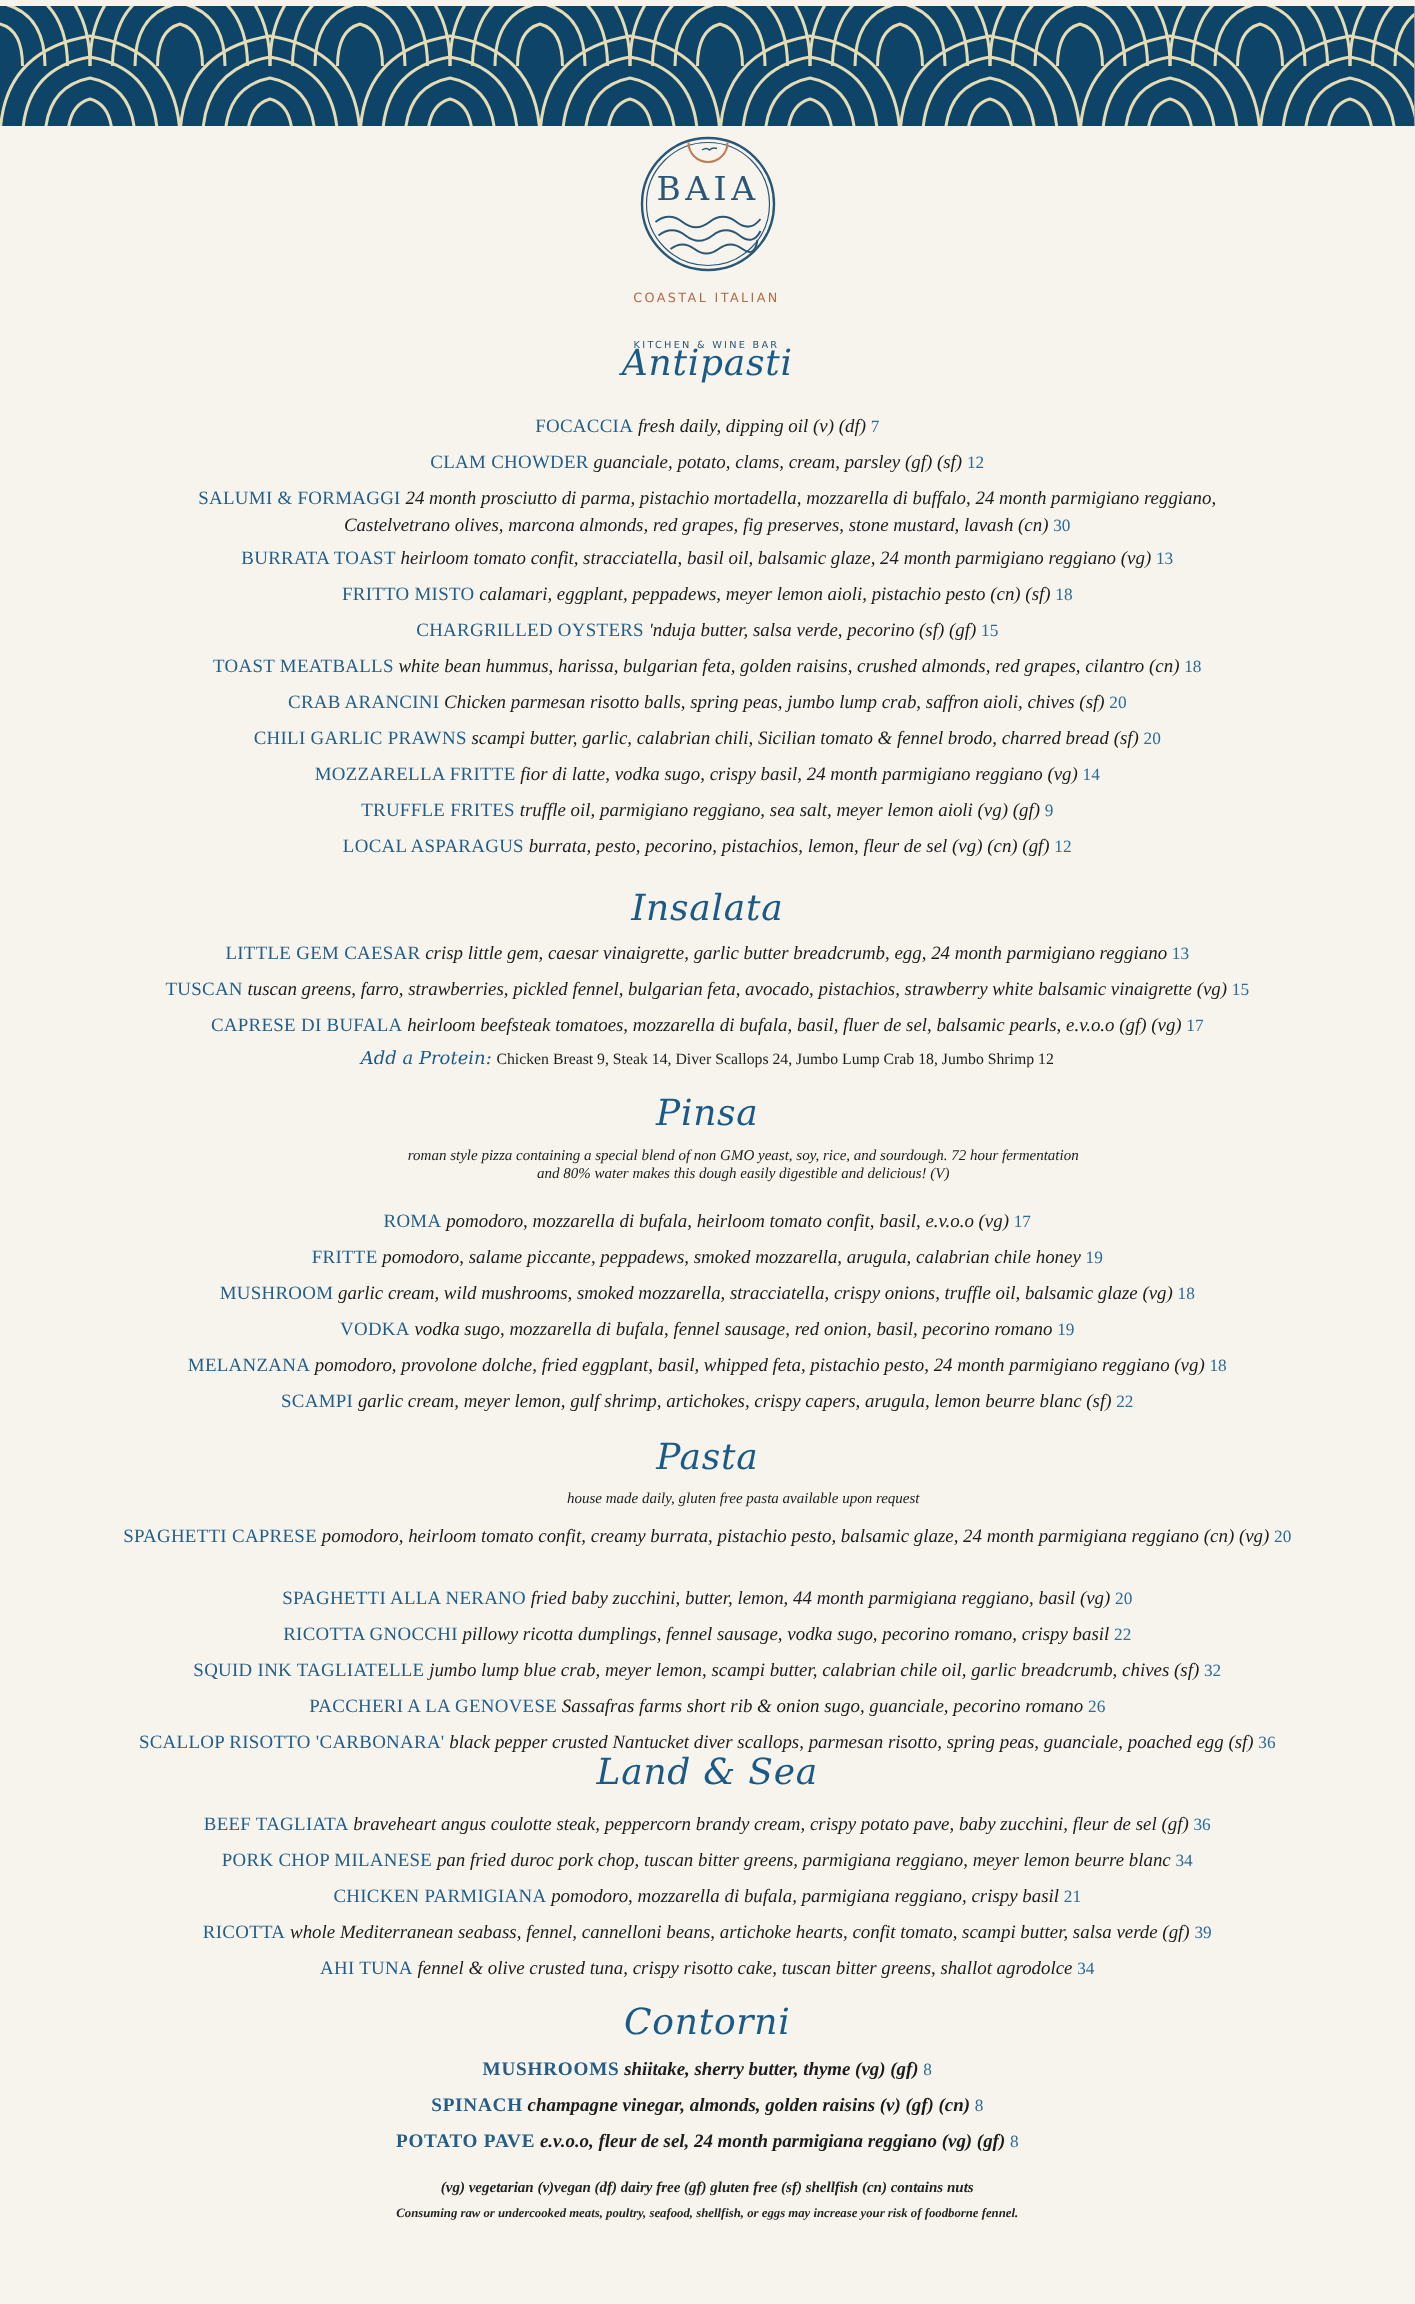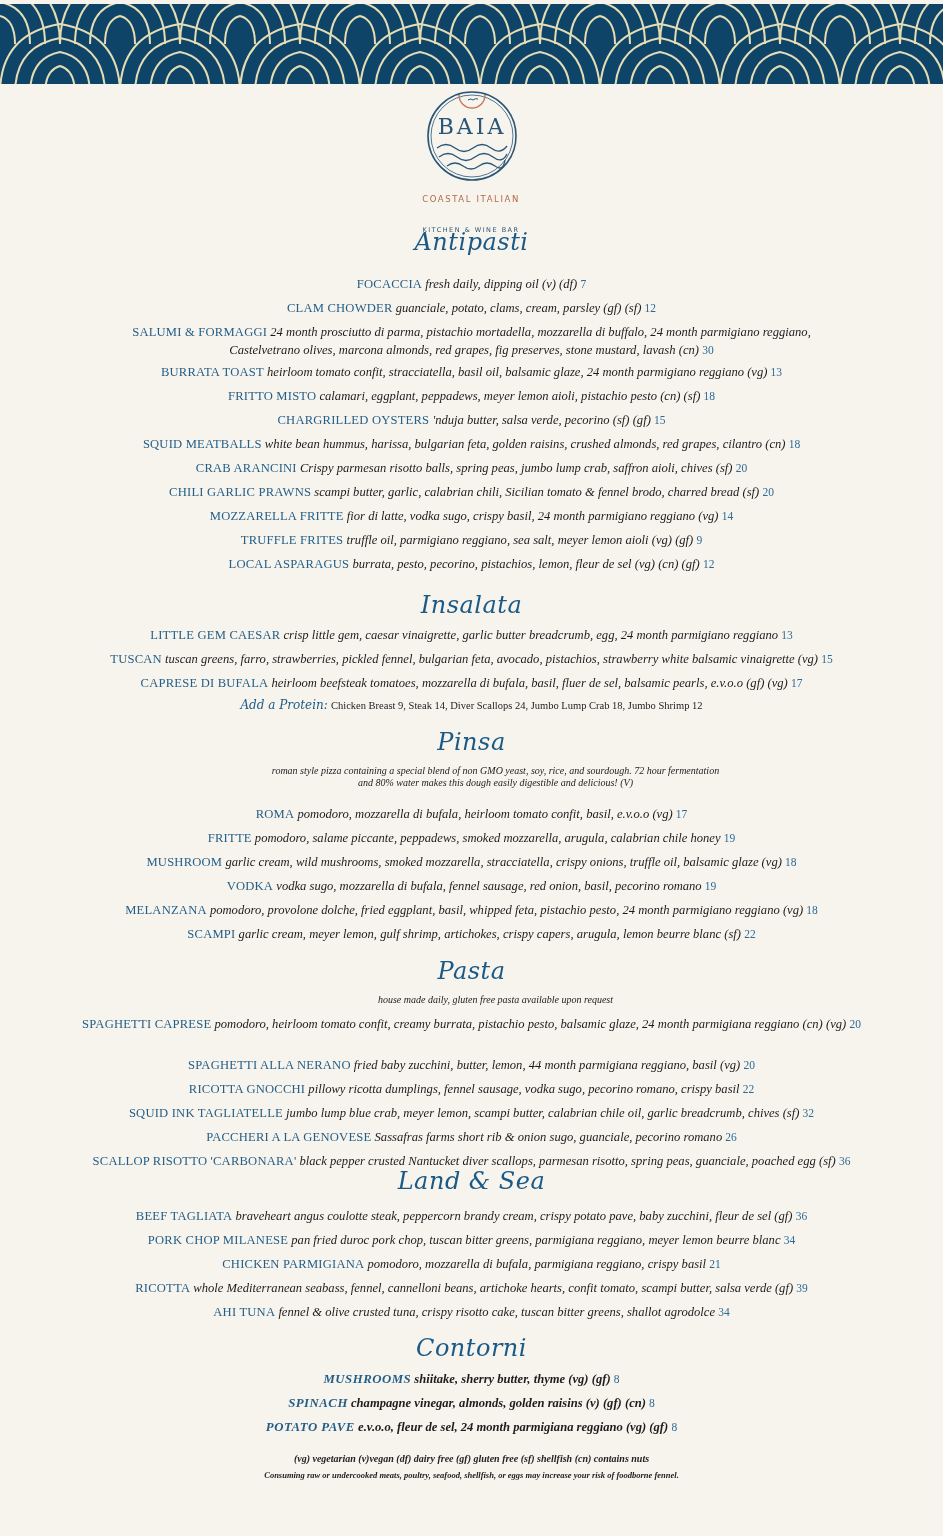--- a/index.html
+++ b/index.html
@@ -35,21 +35,21 @@
   }
   .name { color: #245e87; font-style: normal; letter-spacing: 0.2px; }
   .desc { font-style: italic; color: #1c1c1c; }
   .price { color: #2d6a95; font-size: 11.5px; }
   .note {
     position: absolute; left: 0; width: 943px; text-align: center;
     font-style: italic; font-size: 10px; line-height: 12px; color: #1c1c1c; padding-left: 24px;
   }
   .protein-label { font-family: "DejaVu Serif", serif; font-style: italic; color: #1b5a86; font-size: 12px; }
   .protein-text { font-size: 10.5px; }
-  .cont .name { font-weight: bold; font-size: 12.8px; letter-spacing: 0.5px; font-style: italic; }
+  .cont .name { font-weight: bold; font-size: 12.8px; letter-spacing: 0.5px; }
   .cont .desc { font-weight: bold; }
   .legend { position: absolute; left: 0; width: 943px; text-align: center; font-style: italic; font-weight: bold; color: #222; }
 </style>
 </head>
 <body>
 
 <div class="banner">
   <svg width="943" height="80" viewBox="0 0 943 80">
     <defs>
       <g id="fan">
@@ -101,22 +101,22 @@
 
 <div class="section-title" style="top:227px">Antipasti</div>
 
 <div class="item" style="top:276px"><span class="name">FOCACCIA</span> <span class="desc">fresh daily, dipping oil (v) (df)</span> <span class="price">7</span></div>
 <div class="item" style="top:300px"><span class="name">CLAM CHOWDER</span> <span class="desc">guanciale, potato, clams, cream, parsley (gf) (sf)</span> <span class="price">12</span></div>
 <div class="item" style="top:324px"><span class="name">SALUMI &amp; FORMAGGI</span> <span class="desc">24 month prosciutto di parma, pistachio mortadella, mozzarella di buffalo, 24 month parmigiano reggiano,</span></div>
 <div class="item" style="top:342px"><span class="desc">Castelvetrano olives, marcona almonds, red grapes, fig preserves, stone mustard, lavash (cn)</span> <span class="price">30</span></div>
 <div class="item" style="top:364px"><span class="name">BURRATA TOAST</span> <span class="desc">heirloom tomato confit, stracciatella, basil oil, balsamic glaze, 24 month parmigiano reggiano (vg)</span> <span class="price">13</span></div>
 <div class="item" style="top:388px"><span class="name">FRITTO MISTO</span> <span class="desc">calamari, eggplant, peppadews, meyer lemon aioli, pistachio pesto (cn) (sf)</span> <span class="price">18</span></div>
 <div class="item" style="top:412px"><span class="name">CHARGRILLED OYSTERS</span> <span class="desc">'nduja butter, salsa verde, pecorino (sf) (gf)</span> <span class="price">15</span></div>
-<div class="item" style="top:436px"><span class="name">SQUID MEATBALLS</span> <span class="desc">white bean hummus, harissa, bulgarian feta, golden raisins, crushed almonds, red grapes, cilantro (cn)</span> <span class="price">18</span></div>
-<div class="item" style="top:460px"><span class="name">CRAB ARANCINI</span> <span class="desc">Crispy parmesan risotto balls, spring peas, jumbo lump crab, saffron aioli, chives (sf)</span> <span class="price">20</span></div>
+<div class="item" style="top:436px"><span class="name">TOAST MEATBALLS</span> <span class="desc">white bean hummus, harissa, bulgarian feta, golden raisins, crushed almonds, red grapes, cilantro (cn)</span> <span class="price">18</span></div>
+<div class="item" style="top:460px"><span class="name">CRAB ARANCINI</span> <span class="desc">Chicken parmesan risotto balls, spring peas, jumbo lump crab, saffron aioli, chives (sf)</span> <span class="price">20</span></div>
 <div class="item" style="top:484px"><span class="name">CHILI GARLIC PRAWNS</span> <span class="desc">scampi butter, garlic, calabrian chili, Sicilian tomato &amp; fennel brodo, charred bread (sf)</span> <span class="price">20</span></div>
 <div class="item" style="top:508px"><span class="name">MOZZARELLA FRITTE</span> <span class="desc">fior di latte, vodka sugo, crispy basil, 24 month parmigiano reggiano (vg)</span> <span class="price">14</span></div>
 <div class="item" style="top:532px"><span class="name">TRUFFLE FRITES</span> <span class="desc">truffle oil, parmigiano reggiano, sea salt, meyer lemon aioli (vg) (gf)</span> <span class="price">9</span></div>
 <div class="item" style="top:556px"><span class="name">LOCAL ASPARAGUS</span> <span class="desc">burrata, pesto, pecorino, pistachios, lemon, fleur de sel (vg) (cn) (gf)</span> <span class="price">12</span></div>
 
 <div class="section-title" style="top:590px">Insalata</div>
 <div class="item" style="top:627px"><span class="name">LITTLE GEM CAESAR</span> <span class="desc">crisp little gem, caesar vinaigrette, garlic butter breadcrumb, egg, 24 month parmigiano reggiano</span> <span class="price">13</span></div>
 <div class="item" style="top:651px"><span class="name">TUSCAN</span> <span class="desc">tuscan greens, farro, strawberries, pickled fennel, bulgarian feta, avocado, pistachios, strawberry white balsamic vinaigrette (vg)</span> <span class="price">15</span></div>
 <div class="item" style="top:675px"><span class="name">CAPRESE DI BUFALA</span> <span class="desc">heirloom beefsteak tomatoes, mozzarella di bufala, basil, fluer de sel, balsamic pearls, e.v.o.o (gf) (vg)</span> <span class="price">17</span></div>
 <div class="item" style="top:697px"><span class="protein-label">Add a Protein:</span> <span class="protein-text">Chicken Breast 9, Steak 14, Diver Scallops 24, Jumbo Lump Crab 18, Jumbo Shrimp 12</span></div>

